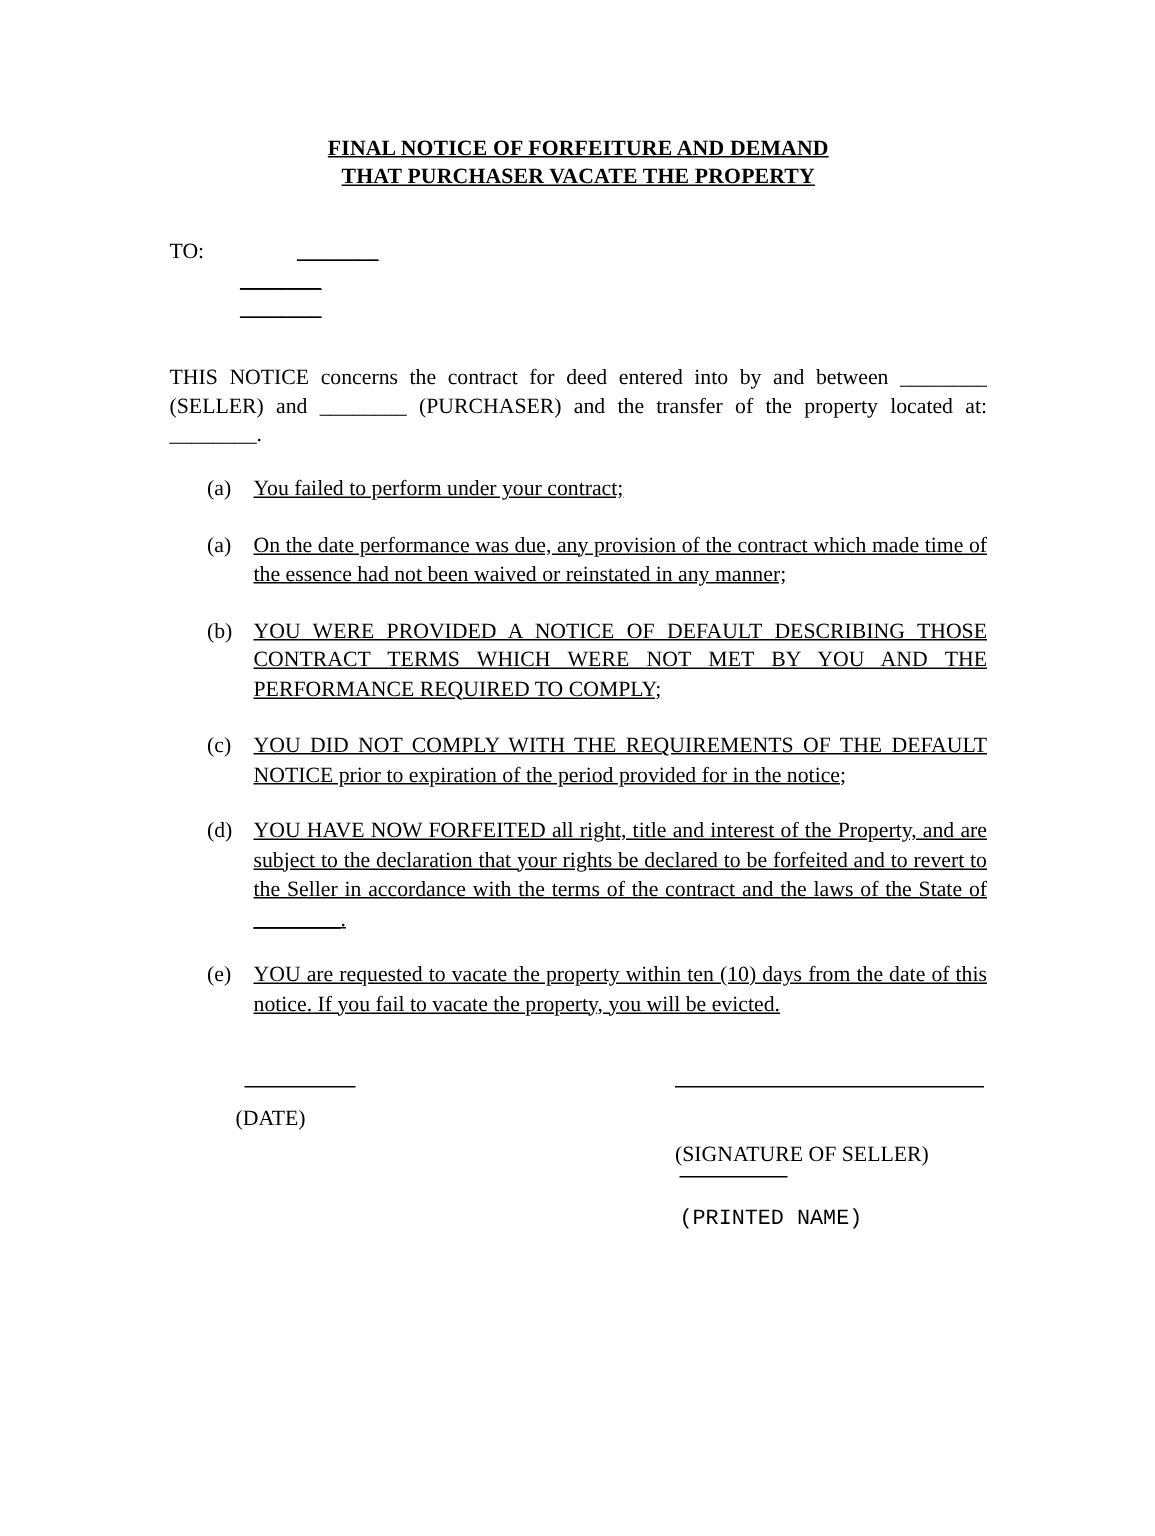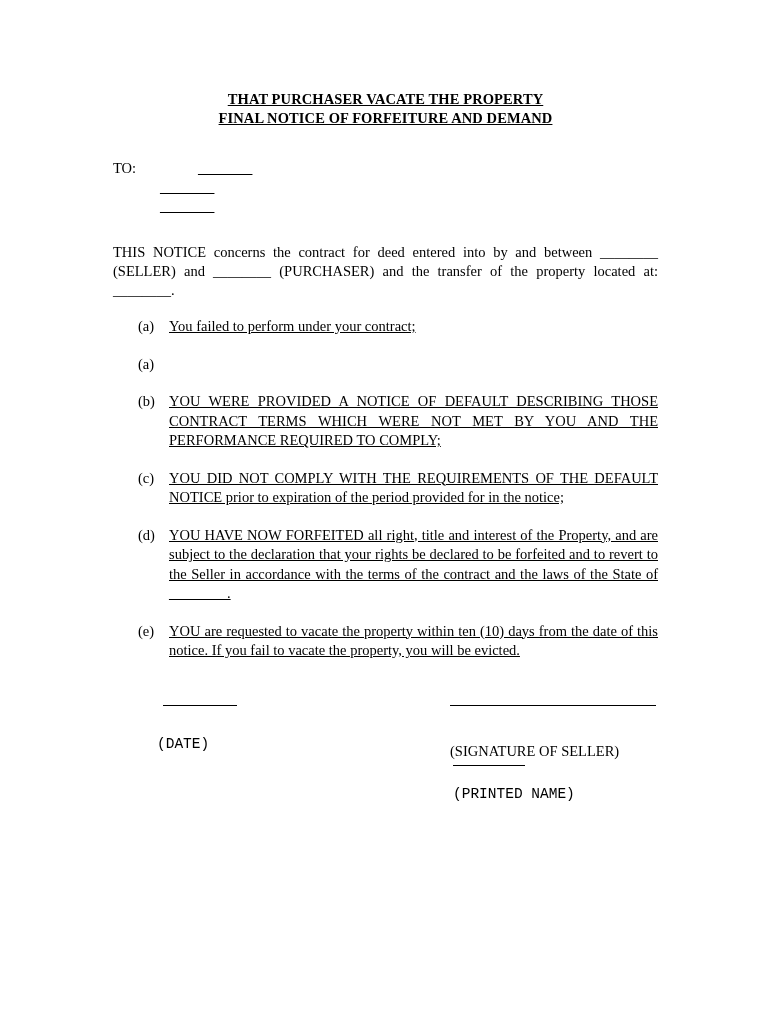--- a/index.html
+++ b/index.html
@@ -110,22 +110,21 @@
   .sig-date-rule {
     position: absolute;
     left: 50px;
     top: 0;
     width: 74px;
     border-bottom: 1.3px solid #000;
   }
   .sig-date-label {
     position: absolute;
     left: 44px;
-    top: 30px;
-    font-family: Liberation Mono, monospace;
+    top: 13px;
   }
   .sig-seller-rule {
     position: absolute;
     left: 337px;
     top: 0;
     width: 206px;
     border-bottom: 1.3px solid #000;
   }
   .sig-seller-label {
     position: absolute;
@@ -149,22 +148,22 @@
     text-decoration: underline;
   }
 </style>
 </head>
 <body>
 
 <div class="page">
   <div class="content">
 
     <div class="doc-title">
+      <span class="line">FINAL NOTICE OF FORFEITURE AND DEMAND</span>
       <span class="line">THAT PURCHASER VACATE THE PROPERTY</span>
-      <span class="line">FINAL NOTICE OF FORFEITURE AND DEMAND</span>
     </div>
 
     <div class="to-block">
       <div class="to-row">
         <span class="to-label">TO:</span>
         <span class="blank-sm u">________</span>
       </div>
       <div class="to-row-indent">
         <span class="blank-sm u">________</span>
       </div>
@@ -178,20 +177,21 @@
 
     <div class="list">
 
       <div class="list-item" style="margin-top:17px;">
         <span class="item-marker">(a)</span>
         <span class="item-text">You failed to perform under your contract;</span>
       </div>
 
       <div class="list-item">
         <span class="item-marker">(a)</span>
+        <span class="item-text">On the date performance was due, any provision of the contract which made time of the essence had not been waived or reinstated in any manner;</span>
       </div>
 
       <div class="list-item">
         <span class="item-marker">(b)</span>
         <span class="item-text">YOU WERE PROVIDED A NOTICE OF DEFAULT DESCRIBING THOSE CONTRACT TERMS WHICH WERE NOT MET BY YOU AND THE PERFORMANCE REQUIRED TO COMPLY;</span>
       </div>
 
       <div class="list-item">
         <span class="item-marker">(c)</span>
         <span class="item-text">YOU DID NOT COMPLY WITH THE REQUIREMENTS OF THE DEFAULT NOTICE prior to expiration of the period provided for in the notice;</span>

